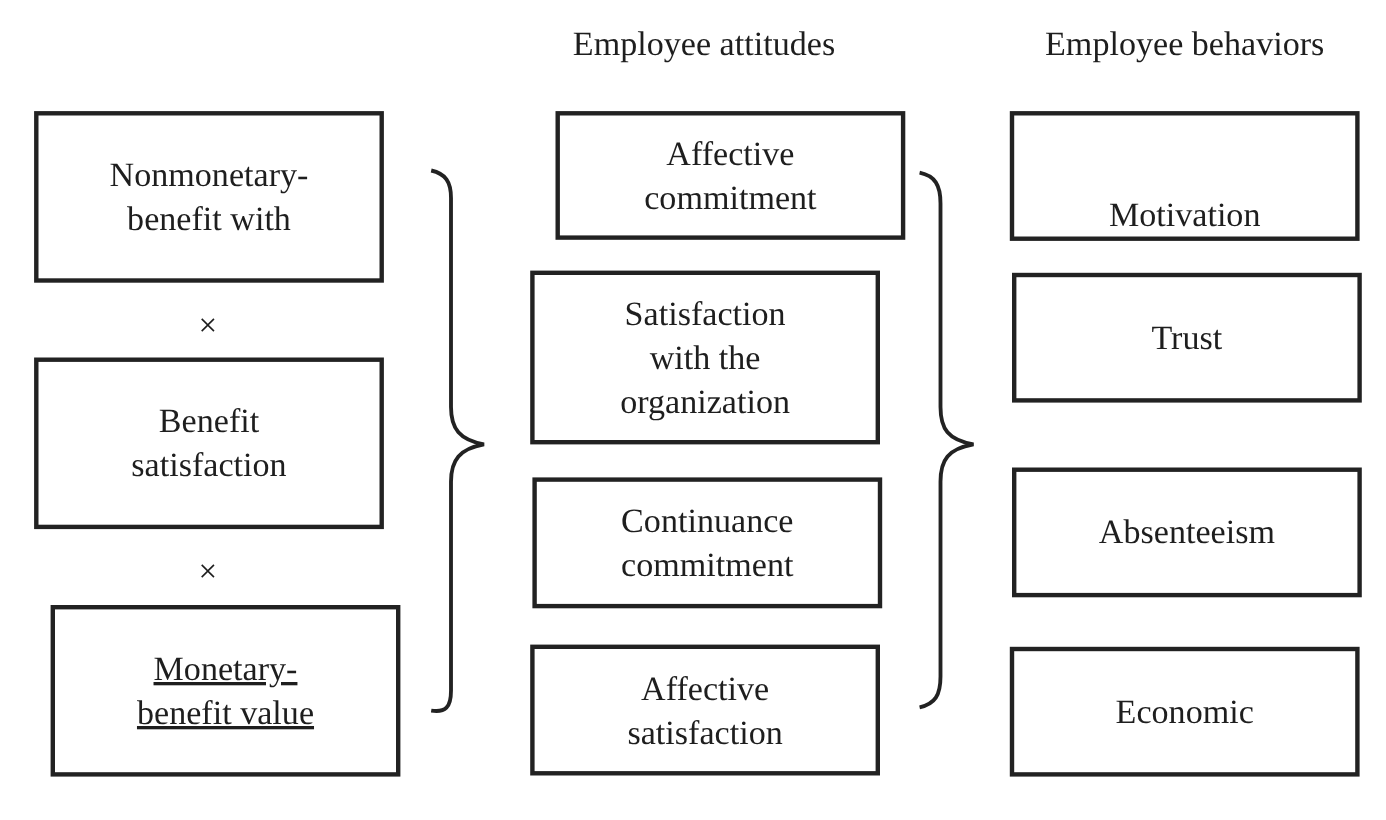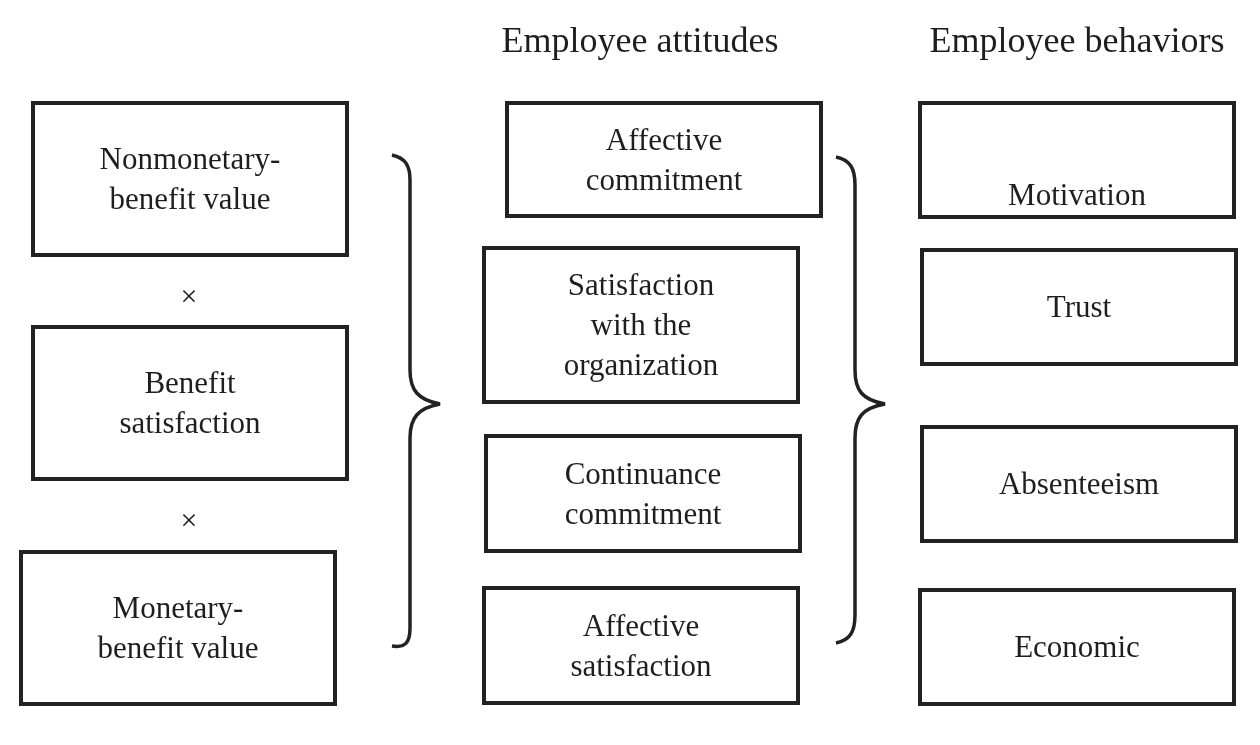--- a/index.html
+++ b/index.html
@@ -2,41 +2,41 @@
 <html><head>
   <meta charset="utf-8">
   <style>
     html, body { margin: 0; padding: 0; background: #ffffff; }
     body { width: 1260px; height: 745px; position: relative; overflow: hidden;
            font-family: "Liberation Serif", "DejaVu Serif", serif; color: #1e1e1e; }
     .box { position: absolute; box-sizing: border-box; border: 4px solid #222;
            background: #fff; display: flex; align-items: center; justify-content: center;
            text-align: center; font-size: 31px; line-height: 40px; }
     .box span { white-space: pre-line; display: block; }
-    .hdr { position: absolute; font-size: 36px; line-height: 36px; text-align: center; white-space: nowrap; }
+    .hdr { position: absolute; font-size: 31px; line-height: 36px; text-align: center; white-space: nowrap; }
     .op { position: absolute; font-size: 30px; line-height: 30px; text-align: center; width: 40px; }
     svg.brace { position: absolute; left: 0; top: 0; }
   </style>
 </head>
 <body>
 
 <div class="hdr" style="left:640px; top:22px; transform:translateX(-50%);">Employee attitudes</div>
 <div class="hdr" style="left:1077px; top:22px; transform:translateX(-50%);">Employee behaviors</div>
 
 <div class="box" style="left:31px; top:101px; width:318px; height:156px;">
   <span>Nonmonetary-
-benefit value</span>
+benefit with</span>
 </div>
 <div class="op" style="left:169px; top:281px;">×</div>
 <div class="box" style="left:31px; top:325px; width:318px; height:156px;">
   <span>Benefit
 satisfaction</span>
 </div>
 <div class="op" style="left:169px; top:505px;">×</div>
-<div class="box" style="left:19px; top:550px; width:318px; height:156px;">
+<div class="box" style="left:46px; top:550px; width:318px; height:156px;text-decoration:underline;">
   <span>Monetary-
 benefit value</span>
 </div>
 
 <div class="box" style="left:481px; top:101px; width:318px; height:117px;margin-left:24px;">
   <span>Affective
 commitment</span>
 </div>
 <div class="box" style="left:482px; top:246px; width:318px; height:158px;">
   <span>Satisfaction

